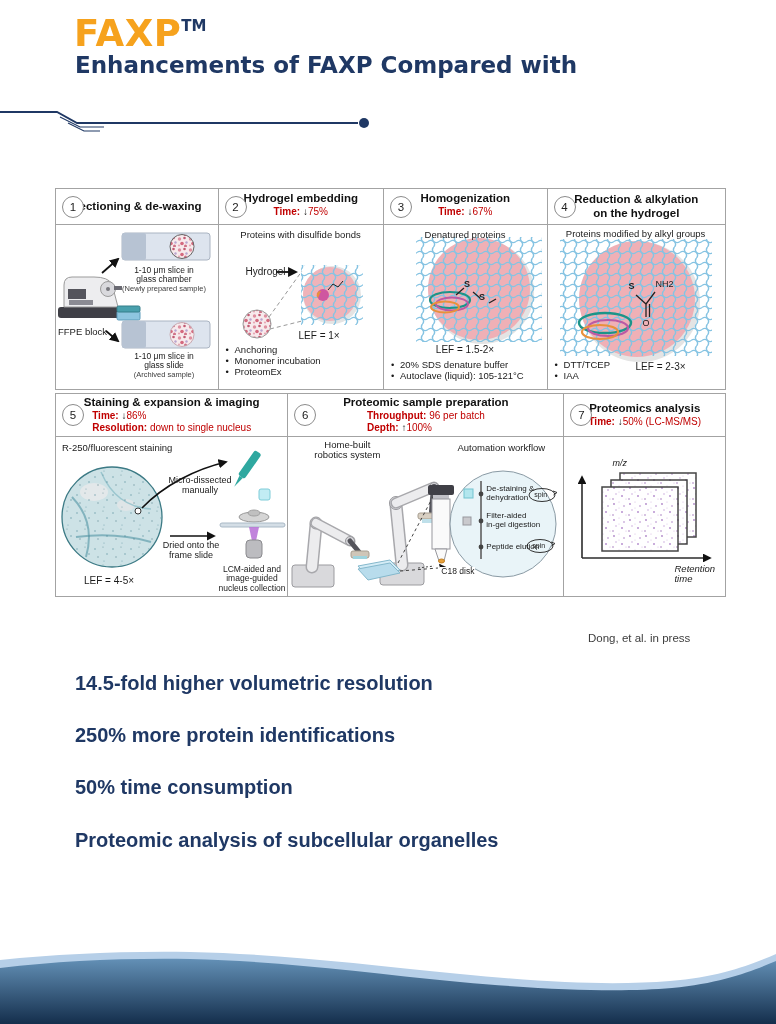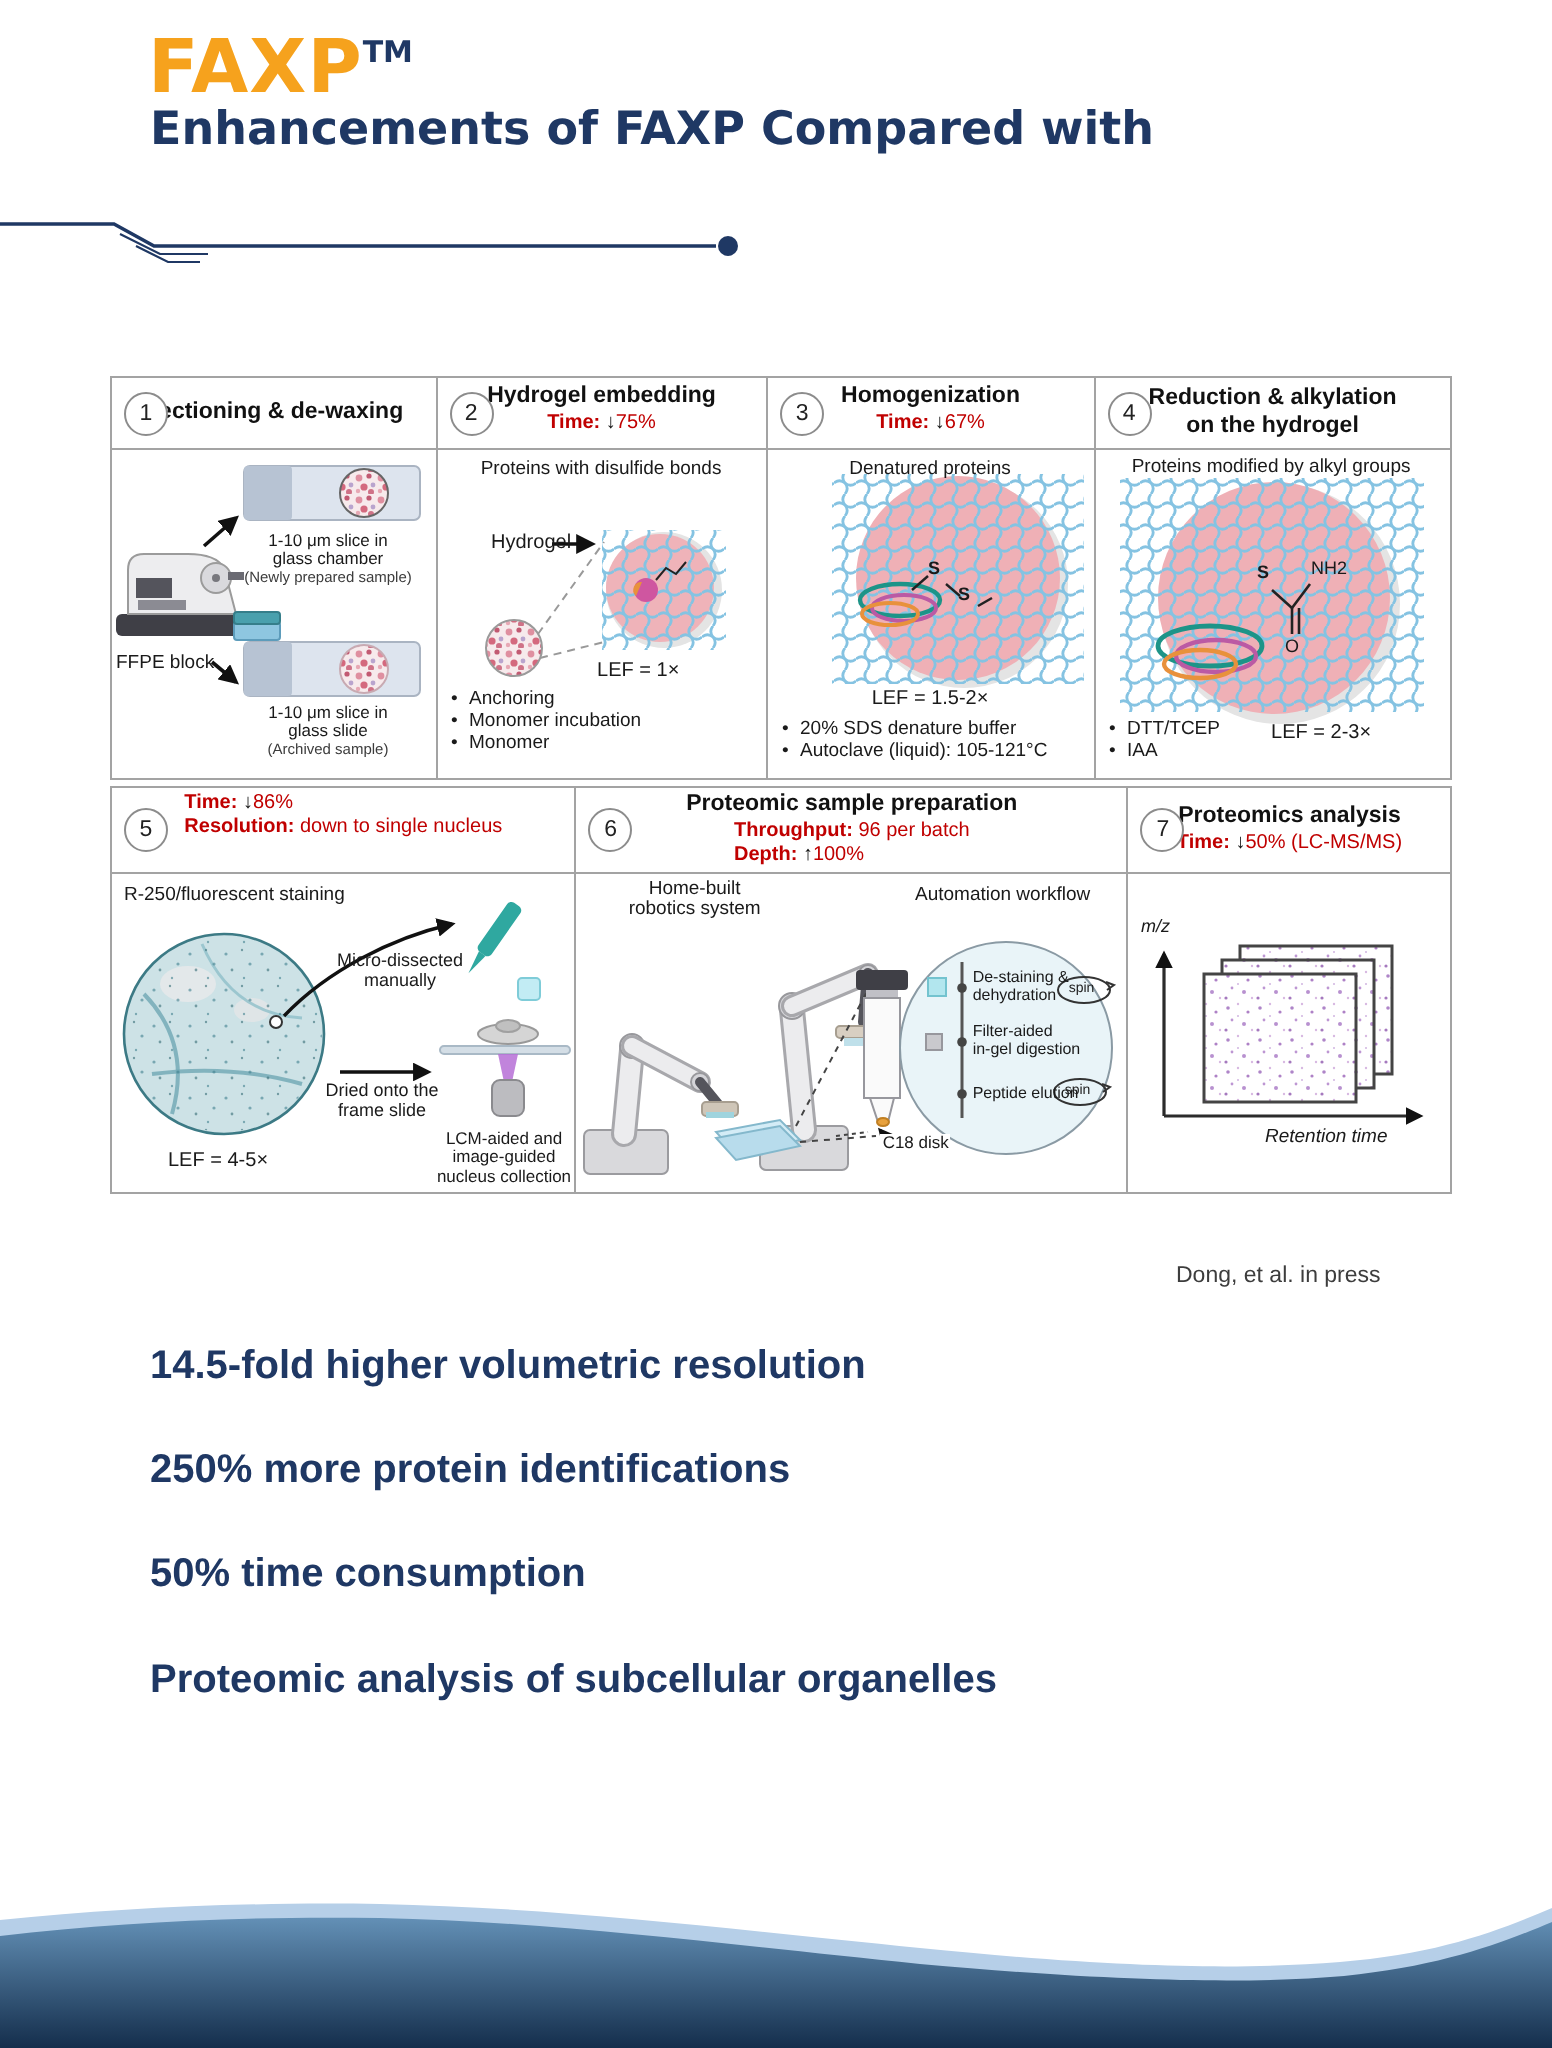--- a/index.html
+++ b/index.html
@@ -34,21 +34,21 @@
   .arr { color:#111; font-weight:bold; }
   .pbody { position:relative; flex:1 1 auto; overflow:hidden; }
   .pbody svg { position:absolute; left:0; top:0; }
 
   .lbl { position:absolute; font-size:8.5px; line-height:1.1; color:#1a1a1a; }
   .lbl.c { text-align:center; }
   .note { font-size:7.5px; color:#3c3c3c; }
   .blt { position:relative; padding-left:10px; font-size:9.5px; color:#1a1a1a; white-space:nowrap; }
   .blt::before { content:"•"; position:absolute; left:1px; }
   .lef { font-size:10px; color:#1a1a1a;text-align:center; }
-  .ital { font-style:italic; }
+  .ital { font-style:italic;margin-left:42px; }
 
   .citation { left:588px; top:611px; font-size:11.5px; color:#3d3d3d;margin-top:21px; }
   .stmt { left:75px; font-size:20px; font-weight:bold; color:#1F3864; white-space:nowrap; }
 
   .spin-txt { position:absolute; font-size:7px; color:#222; }
 </style>
 </head>
 <body>
 
 <svg width="0" height="0" style="position:absolute" aria-hidden="true">
@@ -180,21 +180,21 @@
           <circle cx="38" cy="99" r="14" fill="url(#cellsP)" stroke="#9a9a9a"></circle>
         </g>
         <line x1="57" y1="47" x2="77" y2="47" stroke="#111" stroke-width="1.8" marker-end="url(#ah)"></line>
       </svg>
       <div class="lbl c" style="left:0;top:5px;width:164px;font-size:9.5px">Proteins with disulfide bonds</div>
       <div class="lbl" style="left:27px;top:41px;font-size:10px">Hydrogel</div>
       <div class="lbl lef" style="left:80px;top:105px;width:64px;text-align:left">LEF = 1×</div>
       <div class="abs" style="left:6px;top:119px">
         <div class="blt">Anchoring</div>
         <div class="blt">Monomer incubation</div>
-        <div class="blt">Monomer</div>
+        <div class="blt">ProteomEx</div>
       </div>
     </div>
   </div>
 
   <div class="panel" style="width:164px">
     <div class="phead">
       <div class="pnum">3</div>
       <div class="ptitle">Homogenization</div>
       <div class="metrics"><span class="mi"><b>Time:</b> <span class="arr">↓</span><span>67%</span></span></div>
     </div>
@@ -257,20 +257,21 @@
       <div class="lbl lef" style="left:88px;top:136px">LEF = 2-3×</div>
     </div>
   </div>
 </div>
 
 <div class="wrow wrow2">
 
   <div class="panel" style="width:233px">
     <div class="phead">
       <div class="pnum">5</div>
+      <div class="ptitle">Staining &amp; expansion &amp; imaging</div>
       <div class="metrics"><span class="mi">
         <div><b>Time:</b> <span class="arr">↓</span><span>86%</span></div>
         <div><b>Resolution:</b> <span>down to single nucleus</span></div>
       </span></div>
     </div>
     <div class="pbody">
       <svg width="231" height="160" viewBox="0 0 231 160">
         <g>
           <circle cx="56" cy="80" r="50" fill="#cde2e6" stroke="#3c7a85" stroke-width="1.3"></circle>
           <ellipse cx="38" cy="55" rx="14" ry="9" fill="#e3e8ea"></ellipse>

